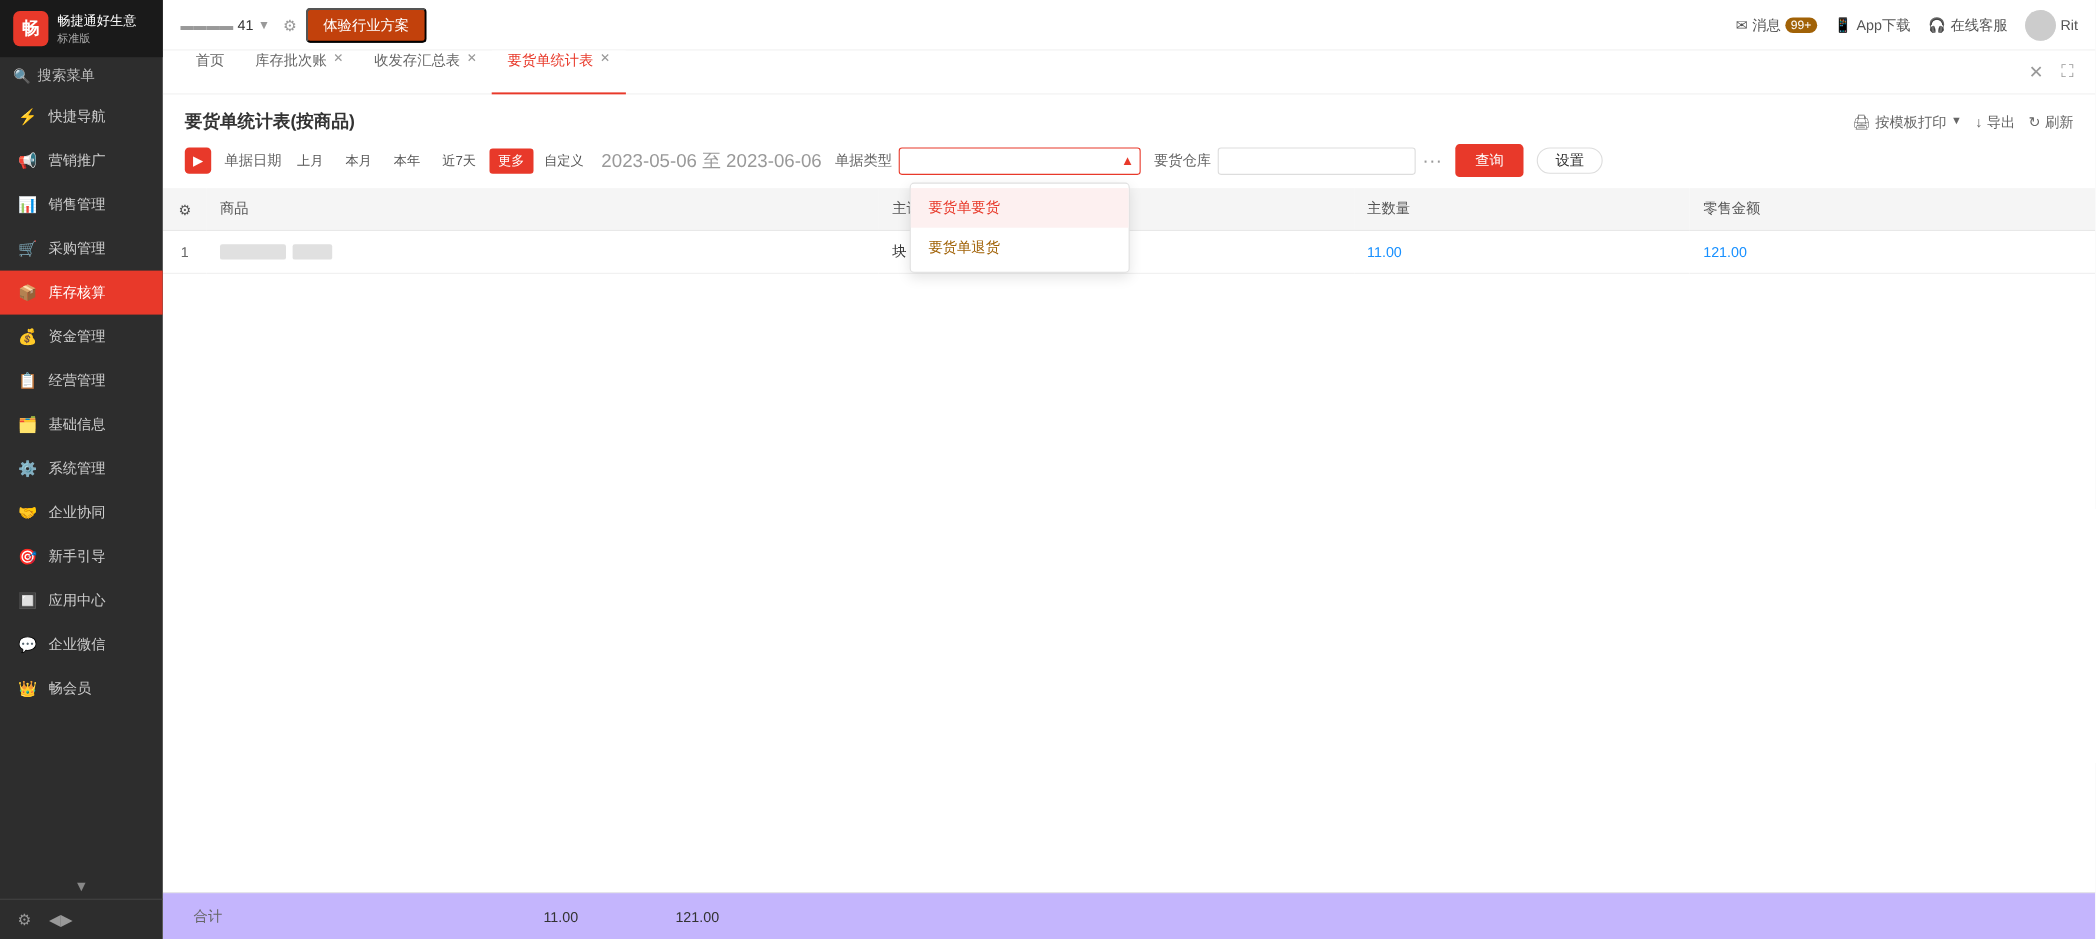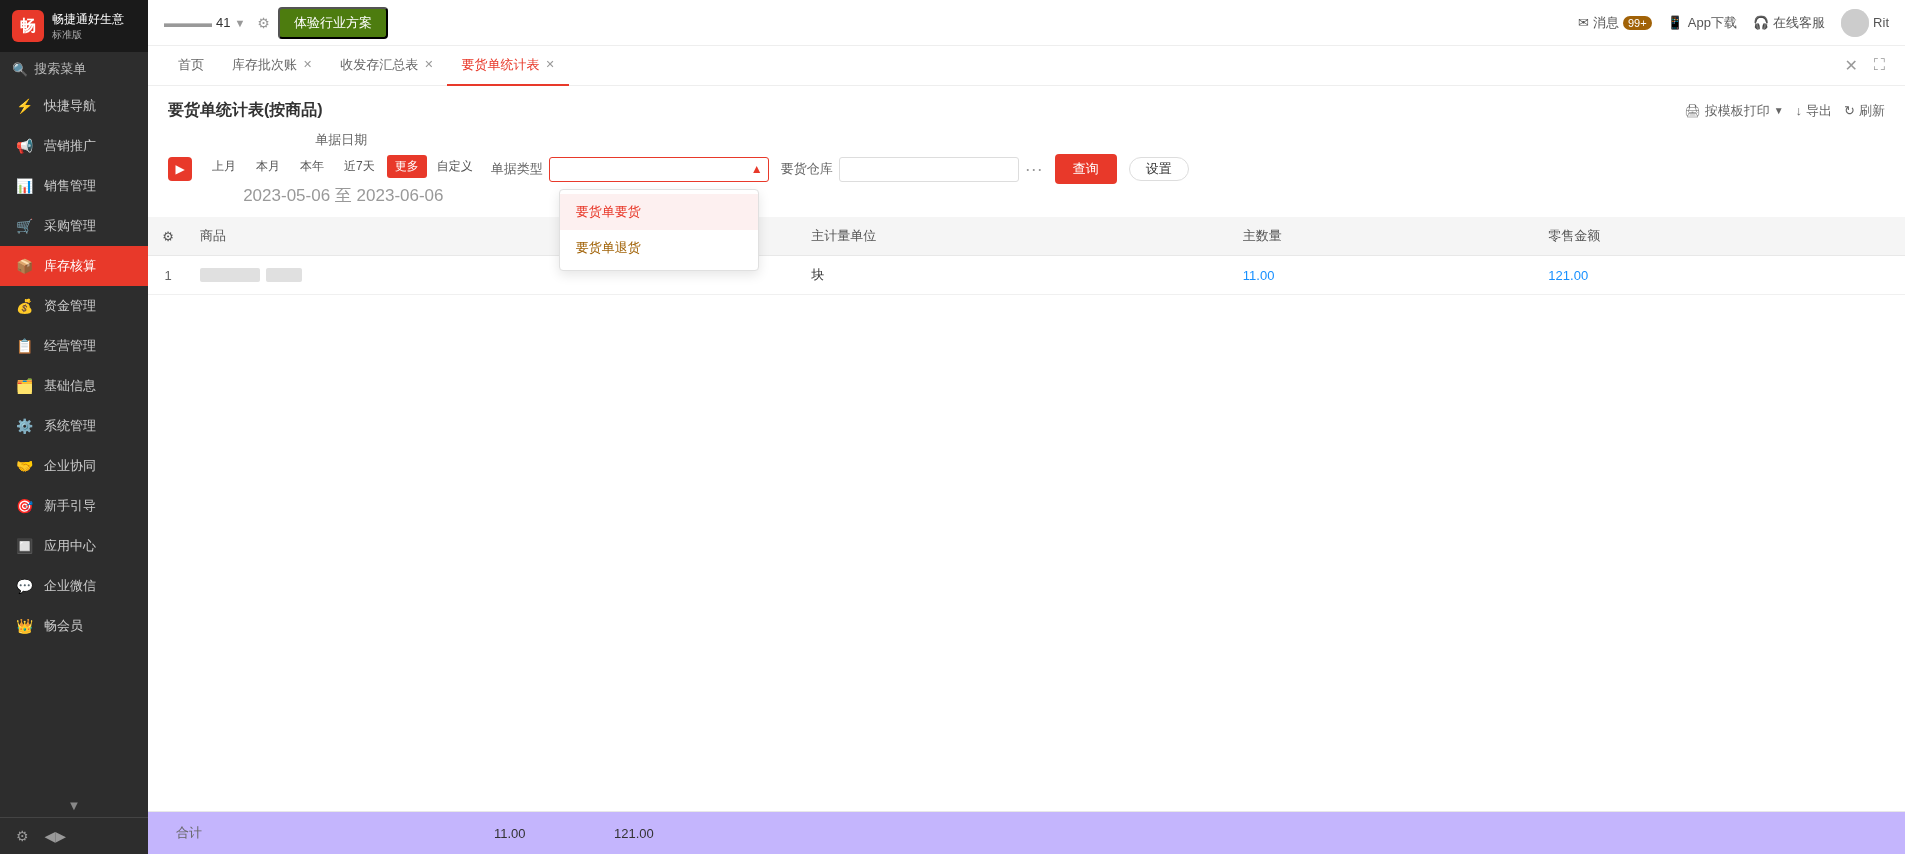--- a/index.html
+++ b/index.html
@@ -89,21 +89,21 @@
     }
     .topbar-left { display: flex; align-items: center; gap: 8px; }
     .topbar-store {
       display: flex; align-items: center; gap: 4px;
       color: #333; font-size: 13px; cursor: pointer;
     }
     .topbar-store-name { color: #666; }
     .topbar-num { color: #333; font-weight: 500; }
     .topbar-gear { color: #999; font-size: 14px; cursor: pointer; margin-left: 4px; }
     .topbar-trial {
-      background: #4d7c0f;
+      background: #c2410c;
       color: white;
       padding: 5px 14px;
       border-radius: 4px;
       font-size: 13px;
       cursor: pointer;
     }
     .topbar-right { display: flex; align-items: center; gap: 16px; }
     .topbar-action { display: flex; align-items: center; gap: 4px; color: #555; cursor: pointer; font-size: 13px; }
     .badge {
       background: #a16207; color: white;
@@ -124,21 +124,21 @@
       align-items: center;
       padding: 0 16px;
       gap: 0;
       border-bottom: 1px solid #eee;
       flex-shrink: 0;
       height: 40px;
     }
     .tab {
       padding: 0 14px;
       height: 40px;
-      display: flex; align-items: center; gap: 6px;
+      display: flex; gap: 6px;
       cursor: pointer;
       color: #666;
       font-size: 13px;
       border-bottom: 2px solid transparent;
       white-space: nowrap;
     }
     .tab.active { color: #e8392a; border-bottom: 2px solid #e8392a; background: #fff; }
     .tab-close { font-size: 11px; color: #999; cursor: pointer; }
     .tab-end-btns {
       margin-left: auto;
@@ -181,21 +181,21 @@
     }
     .filter-expand-btn {
       width: 24px; height: 24px;
       background: #e8392a;
       border-radius: 4px;
       display: flex; align-items: center; justify-content: center;
       color: white; cursor: pointer; font-size: 12px;
       flex-shrink: 0;
     }
     .filter-group {
-      display: flex; align-items: center; gap: 6px; flex-direction: column;
+      display: flex; align-items: center; gap: 6px;
     }
     .filter-label { color: #666; font-size: 13px; white-space: nowrap; }
     .date-btns { display: flex; align-items: center; gap: 4px; }
     .date-btn {
       padding: 3px 8px;
       border-radius: 3px;
       cursor: pointer;
       font-size: 12px;
       color: #555;
       background: none;

